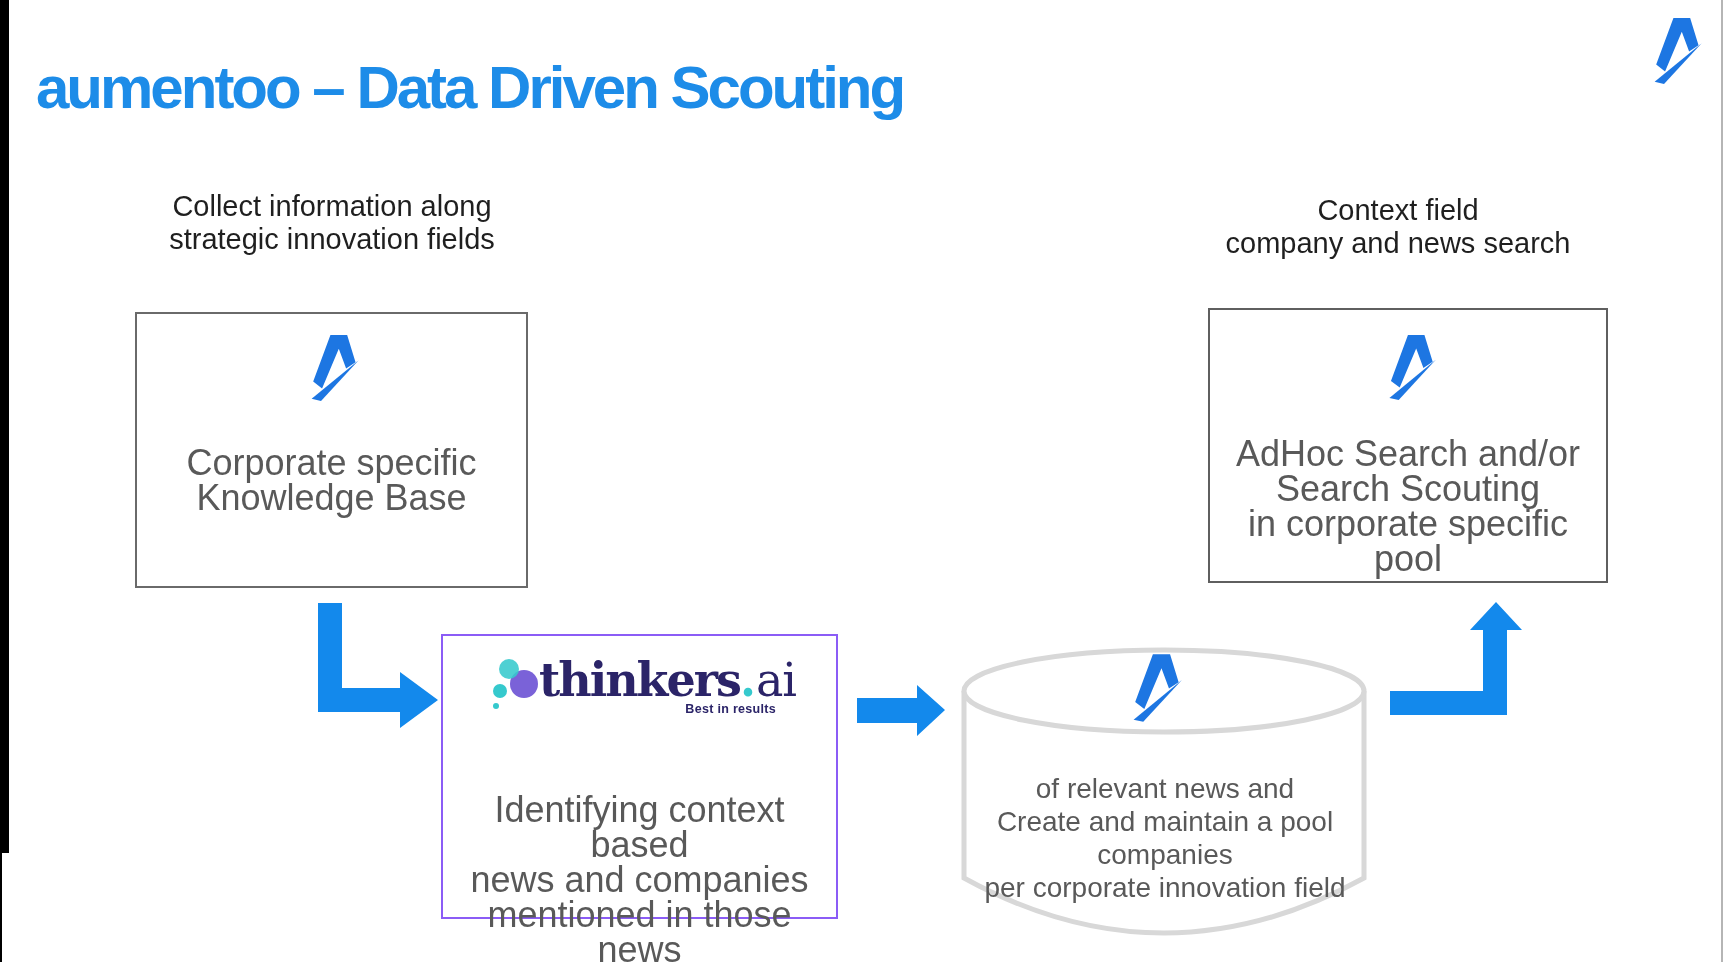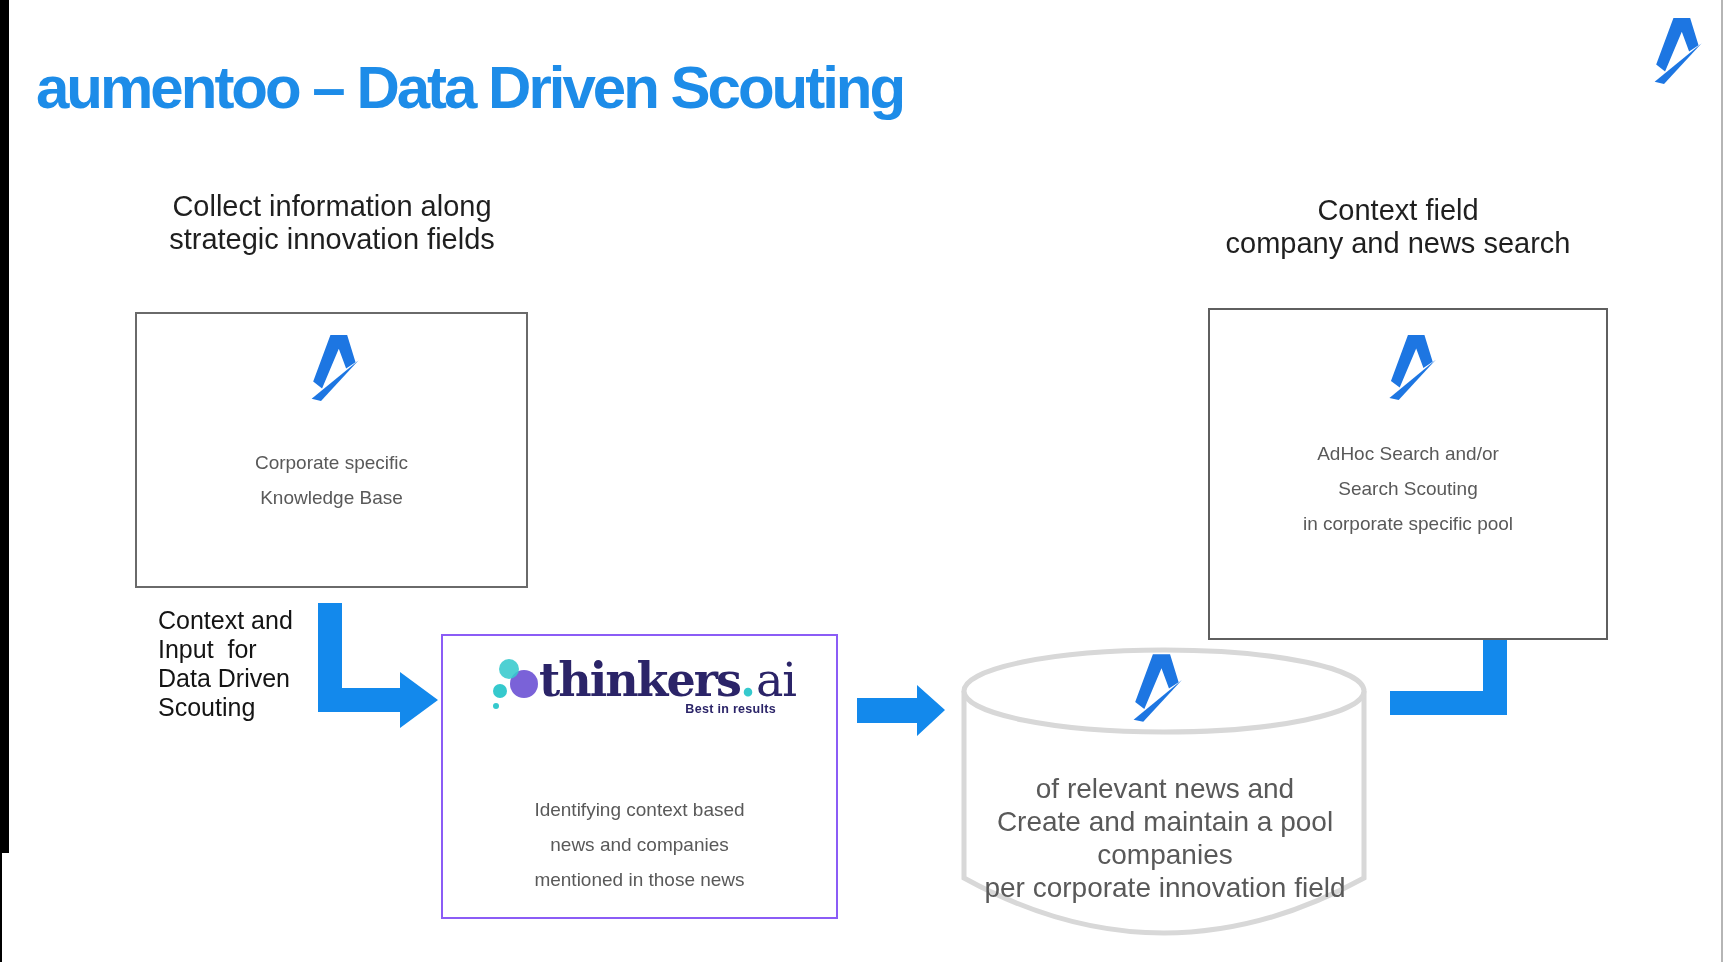--- a/index.html
+++ b/index.html
@@ -18,22 +18,22 @@
     font-size:60px;font-weight:700;letter-spacing:-3px;color:#1d8ce8;white-space:nowrap;
   }
   
   .hdr{color:#1f1f1f;font-size:29px;line-height:33px;text-align:center;font-weight:400;}
   .hdr-left{left:132px;top:190px;width:400px;}
   .hdr-right{left:1198px;top:194px;width:400px;}
   
   .box{background:#fff;box-sizing:border-box;}
   .kb-box{left:135px;top:312px;width:393px;height:276px;border:2px solid #6a6a6a;}
   .thinkers-box{left:441px;top:634px;width:397px;height:285px;border:2px solid #8b5cf6;}
-  .adhoc-box{left:1208px;top:308px;width:400px;height:332px;border:2px solid #5f5f5f;}
-  .box-text{color:#595959;font-size:19px;line-height:35px;text-align:center;width:100%;}
+  .adhoc-box{left:1208px;top:308px;width:400px;height:275px;border:2px solid #5f5f5f;}
+  .box-text{color:#595959;font-size:36px;line-height:35px;text-align:center;width:100%;}
   
   .aulogo{display:block;}
   .aulogo path{fill:#1d76e2;}
   .logo-topright{left:1646px;top:16px;}
   .logo-kb{left:50%;margin-left:-29px;top:19px;}
   .logo-cyl{left:1125px;top:652px;}
   .logo-adhoc{left:50%;margin-left:-27px;top:23px;}
   
   .arrow-label{left:158px;top:606px;width:220px;color:#141414;font-size:25px;line-height:29px;}
   .arrow-label div{white-space:pre;}
@@ -88,26 +88,20 @@
         <path d="M52 4 L84 4 L100 56 L82 68 L68 30 L36 106 L19 93 Z"></path>
         <path d="M16 126 L106 52 L34 130 Z"></path>
       </svg>
     </div>
     <div class="abs box-text kb-text">
       <div>Corporate specific</div>
       <div>Knowledge Base</div>
     </div>
   </div>
 
-  <div class="abs arrow-label">
-    <div>Context and</div>
-    <div>Input  for</div>
-    <div>Data Driven</div>
-    <div>Scouting</div>
-  </div>
 
   <svg class="abs arrows" viewBox="0 0 1726 962">
     <polygon points="318,603 342,603 342,688 400,688 400,672 438,700 400,728 400,712 318,712"></polygon>
     <polygon points="857,698 917,698 917,685 945,710 917,736 917,723 857,723"></polygon>
     <polygon points="1390,691 1483,691 1483,630 1470,630 1496,602 1522,630 1507,630 1507,715 1390,715"></polygon>
   </svg>
 
   <div class="abs box thinkers-box">
     <svg class="abs" style="left:45px;top:16px;" width="52" height="60" viewBox="0 0 52 60">
       <circle cx="36" cy="32" r="14" fill="#7a62d8"></circle>

